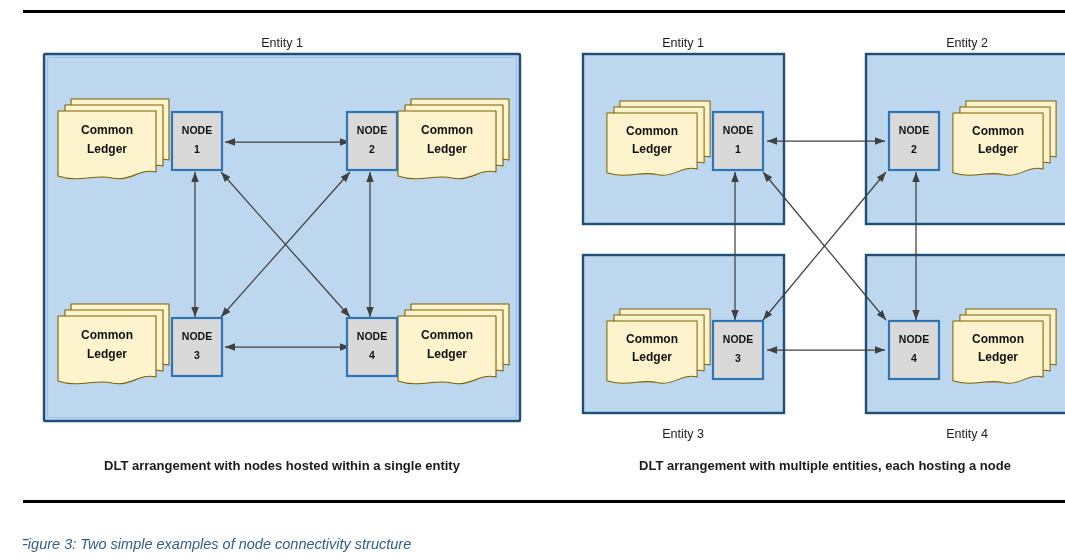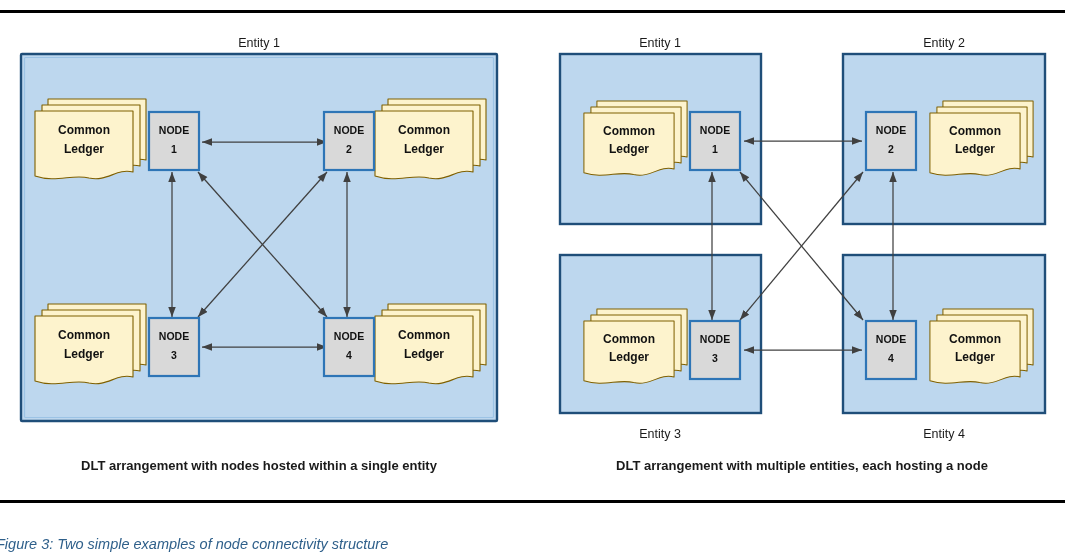--- a/index.html
+++ b/index.html
@@ -12,20 +12,21 @@
     height: 559px;
     font-family: "Liberation Sans", sans-serif;
     overflow: hidden;
     position: relative;
   }
   #figure-root {
     position: absolute;
     left: 0; top: 0;
     width: 900px;
     height: 559px;
+    padding-left: 23px;
   }
   svg.figure-svg {
     display: block;
     width: 1065px;
     height: 559px;
   }
   .rule-line { fill: #000000; }
   .conn-line { stroke: #404040; stroke-width: 1.25; fill: none; }
   text { font-family: "Liberation Sans", sans-serif; }
   .entity-label {

